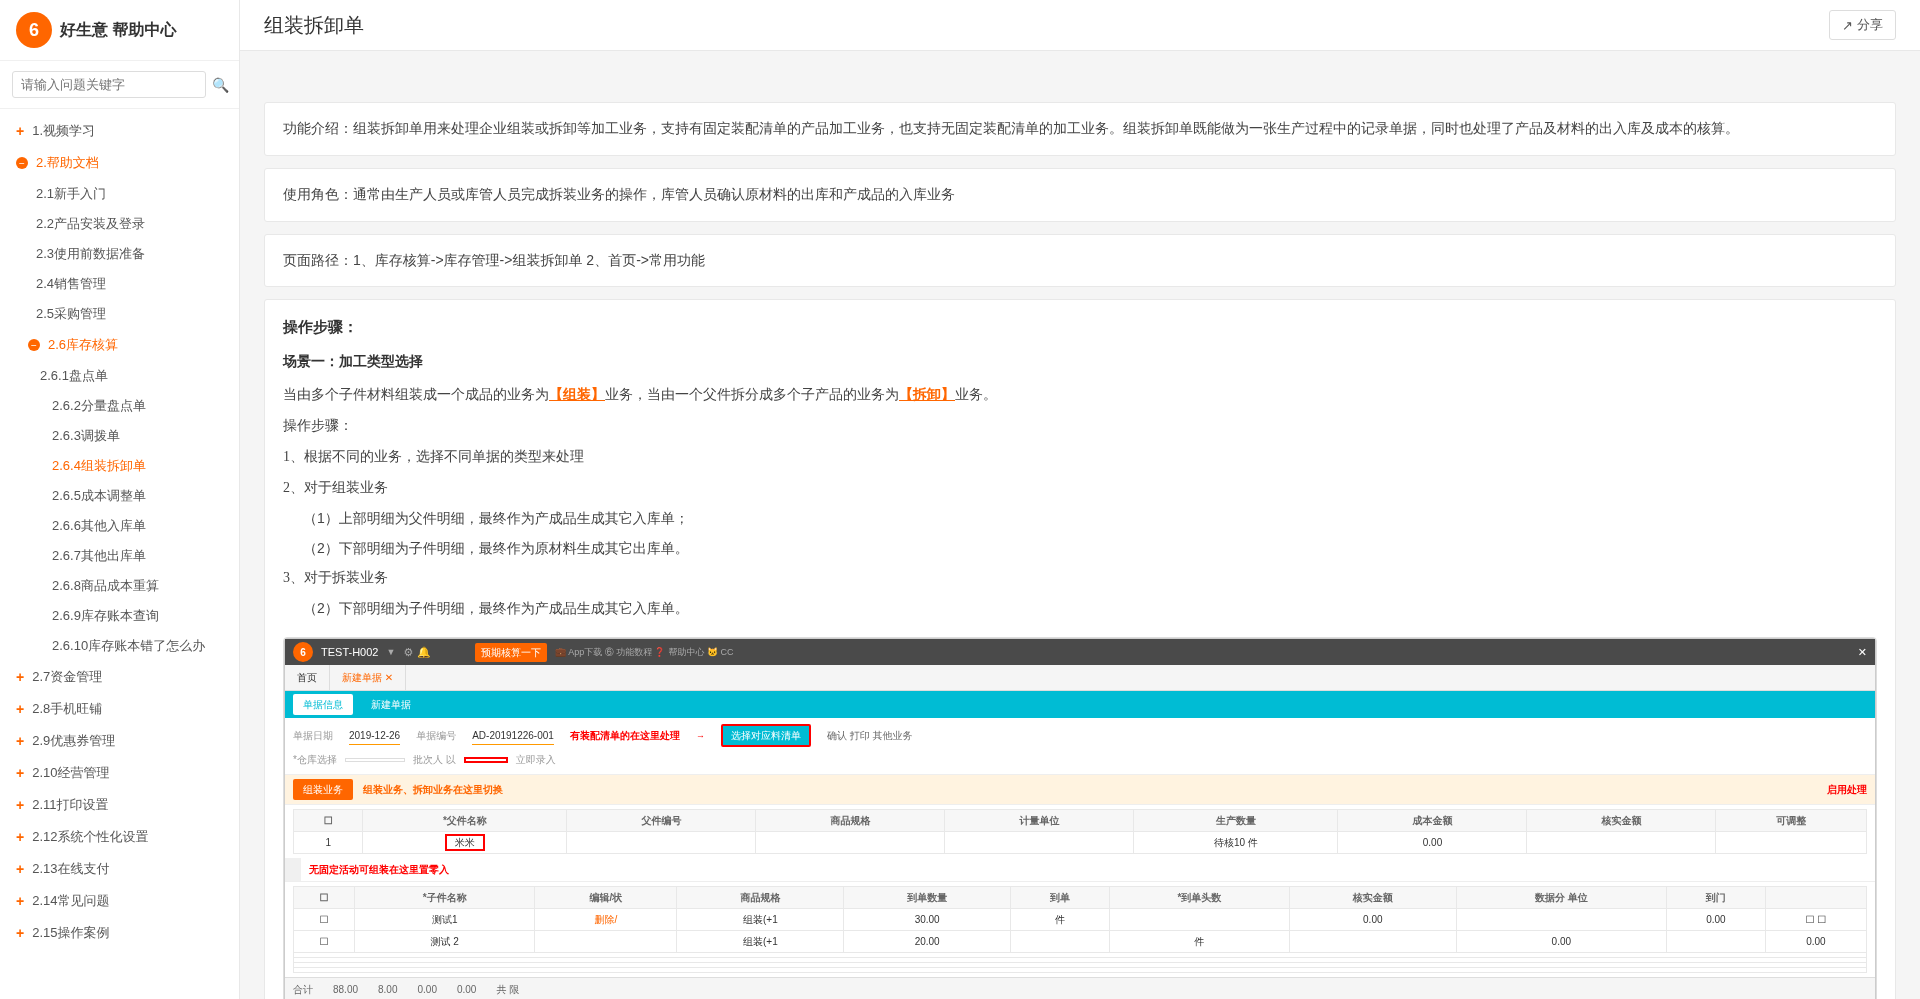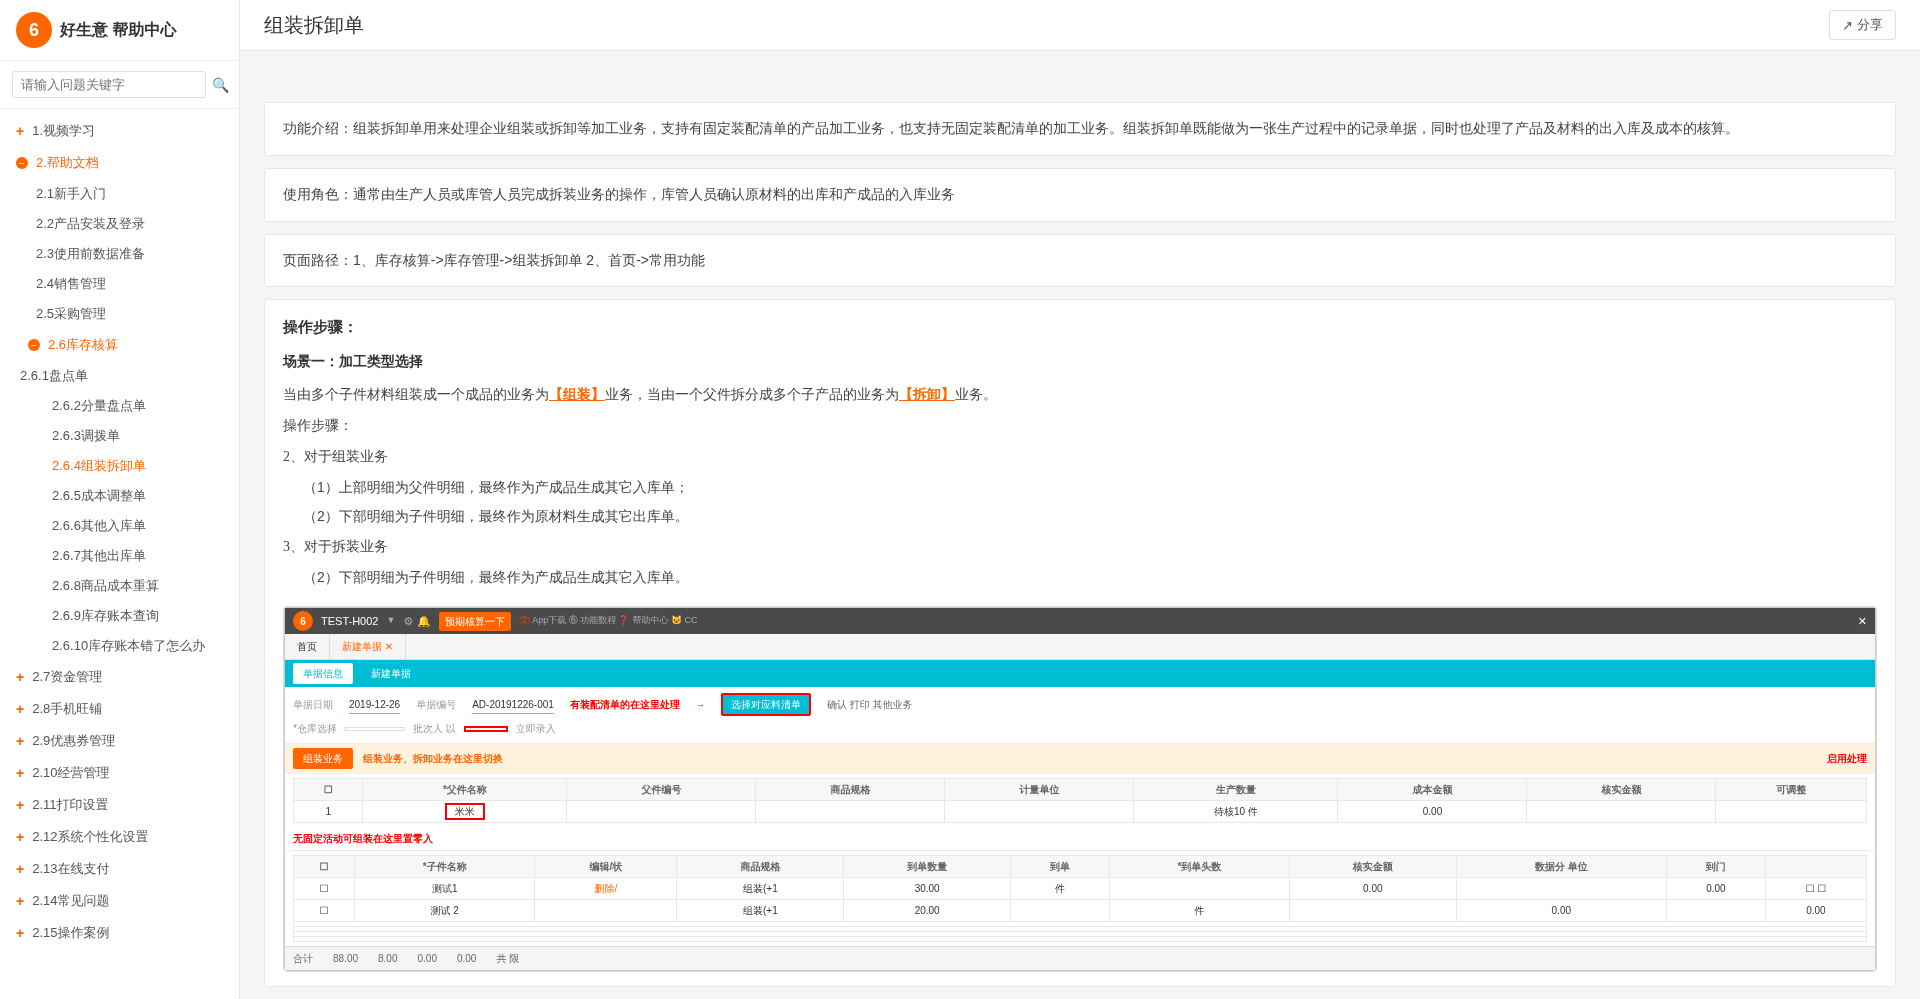--- a/index.html
+++ b/index.html
@@ -274,20 +274,21 @@
       font-size: 10px;
       color: #666;
     }
 
     .orange-tag {
       background: #f60;
       color: #fff;
       padding: 1px 6px;
       border-radius: 2px;
       font-size: 10px;
+      margin-left: 36px;
     }
   </style>
 </head>
 <body>
 
 <div id="sidebar">
   <div id="logo-bar">
     <div class="logo-icon">
       <span>6</span>
     </div>
@@ -315,21 +316,21 @@
     <div class="nav-sub-item">2.2产品安装及登录</div>
     <div class="nav-sub-item">2.3使用前数据准备</div>
     <div class="nav-sub-item">2.4销售管理</div>
     <div class="nav-sub-item">2.5采购管理</div>
 
     <div class="nav-item active" style="padding-left:28px">
       <span class="minus">−</span>
       <span>2.6库存核算</span>
     </div>
 
-    <div class="nav-sub-item" style="padding-left:20px">2.6.1盘点单</div>
+    <div class="nav-sub-item" style="padding-left:40px">2.6.1盘点单</div>
     <div class="nav-sub-item" style="padding-left:52px">2.6.2分量盘点单</div>
     <div class="nav-sub-item" style="padding-left:52px">2.6.3调拨单</div>
     <div class="nav-sub-item active" style="padding-left:52px; color:#f60;">2.6.4组装拆卸单</div>
     <div class="nav-sub-item" style="padding-left:52px">2.6.5成本调整单</div>
     <div class="nav-sub-item" style="padding-left:52px">2.6.6其他入库单</div>
     <div class="nav-sub-item" style="padding-left:52px">2.6.7其他出库单</div>
     <div class="nav-sub-item" style="padding-left:52px">2.6.8商品成本重算</div>
     <div class="nav-sub-item" style="padding-left:52px">2.6.9库存账本查询</div>
     <div class="nav-sub-item" style="padding-left:52px">2.6.10库存账本错了怎么办</div>
 
@@ -401,20 +402,21 @@
       <div class="scenario-title">
         <span>场景一：加工类型选择</span>
       </div>
 
       <div class="step-text">
         当由多个子件材料组装成一个成品的业务为<span class="highlight-orange underline">【组装】</span>业务，当由一个父件拆分成多个子产品的业务为<span class="highlight-orange underline">【拆卸】</span>业务。
       </div>
 
       <div class="step-text">操作步骤：</div>
 
+      <div class="step-text">1、根据不同的业务，选择不同单据的类型来处理</div>
 
       <div class="step-text">2、对于组装业务</div>
       <div class="sub-step">（1）上部明细为父件明细，最终作为产成品生成其它入库单；</div>
       <div class="sub-step">（2）下部明细为子件明细，最终作为原材料生成其它出库单。</div>
 
       <div class="step-text">3、对于拆装业务</div>
       <div class="sub-step">（2）下部明细为子件明细，最终作为产成品生成其它入库单。</div>
 
       <div class="screenshot-container">
         <div class="sim-ui">
@@ -496,21 +498,21 @@
                   <td></td>
                   <td>待核10 件</td>
                   <td>0.00</td>
                   <td></td>
                   <td></td>
                 </tr>
               </tbody>
             </table>
           </div>
 
-          <div style="padding:2px 8px;background:#fff;">
+          <div style="padding:2px 8px;background:#fff;margin-left:16px;">
             <span style="color:red;font-size:10px;font-weight:bold;">无固定活动可组装在这里置零入</span>
           </div>
 
           <div style="background:#fff;padding:4px 8px;border-top:1px solid #eee;">
             <table class="sim-table">
               <thead>
                 <tr>
                   <th>☐</th>
                   <th>*子件名称</th>
                   <th>编辑/状</th>

